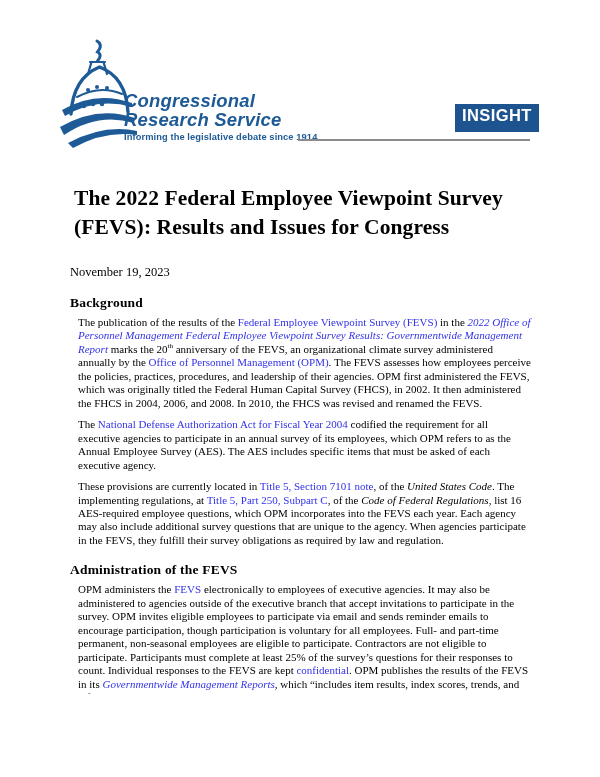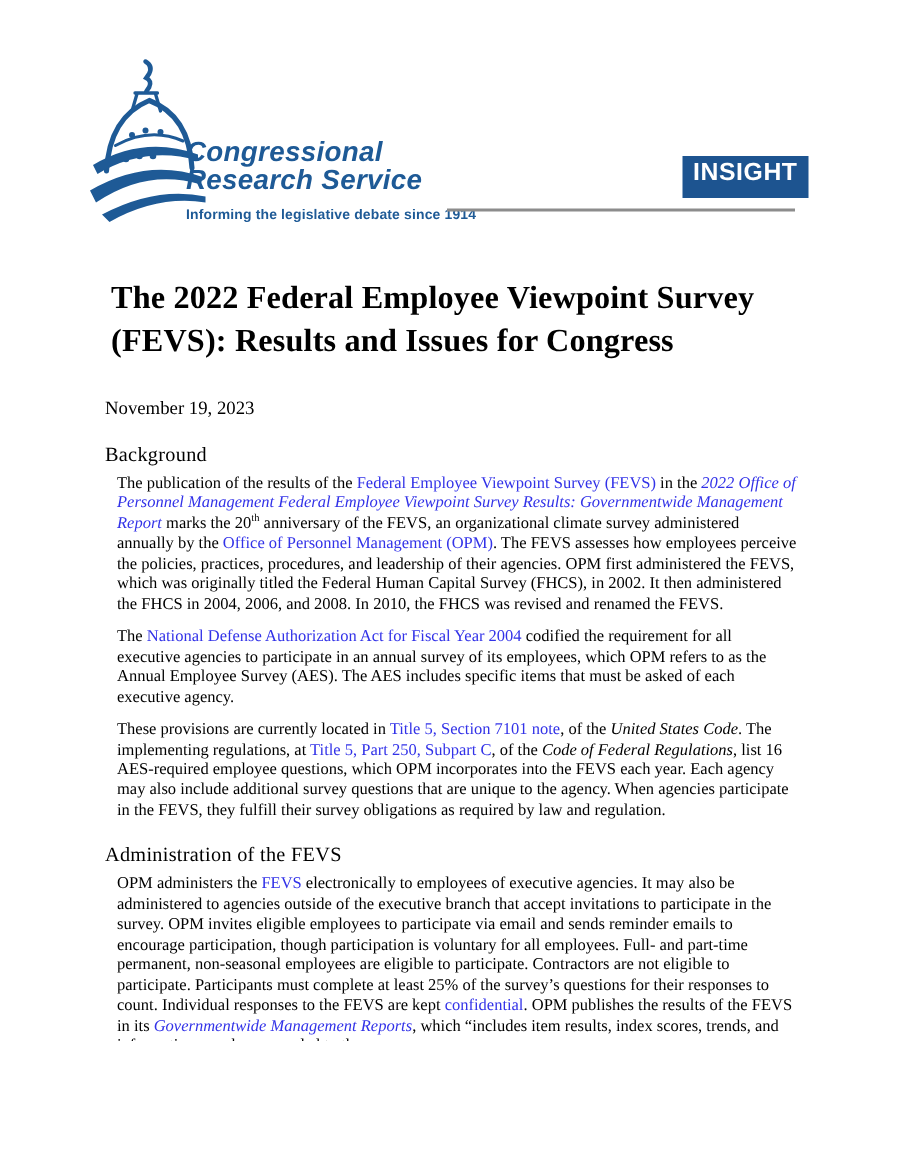--- a/index.html
+++ b/index.html
@@ -10,36 +10,36 @@
   }
   
   .dome { position:absolute; left:60px; top:38px; }
   .logo-text { position:absolute; left:124px; top:92px; color:#1e5a96; }
   .org-name {
     font-family:"Liberation Sans", sans-serif; font-weight:bold; font-style:italic;
     font-size:18.5px; line-height:1.02; letter-spacing:0.2px; white-space:pre-line;
   }
   .tagline {
     font-family:"Liberation Sans", sans-serif; font-weight:bold;
-    font-size:9.3px; margin-top:8px; letter-spacing:0.1px;
+    font-size:9.3px; margin-top:2px; letter-spacing:0.1px;
   }
   .header-rule { position:absolute; left:298px; top:139px; width:232px; height:2px; background:#8c8c8c; }
   .insight-badge {
     position:absolute; left:455px; top:104px; background:#1d5490; color:#fff;
     font-family:"Liberation Sans", sans-serif; font-weight:bold; font-size:16.5px;
     padding:2px 7px 7px 7px; letter-spacing:0.4px;
   }
   
   .content { position:absolute; left:70px; width:462px; top:180px; }
   h1.title {
     margin:4px; font-size:21.5px; line-height:1.37; font-weight:bold; letter-spacing:0.1px;
   }
   .date { margin-top:22px; font-size:12.5px; }
   .doc-body { margin-top:6px; }
-  .doc-body h2 { font-size:13.5px; margin:15px 0 5px 0; font-weight:normal; letter-spacing:0.2px; }
+  .doc-body h2 { font-size:13.5px; margin:15px 0 5px 0; font-weight:bold; letter-spacing:0.2px; }
   .doc-body p { font-size:11px; line-height:1.225; margin:0 0 8px 8px; }
   .doc-body a { color:#3232e8; text-decoration:none; cursor:pointer; }
   .doc-body .it { font-style:italic; }
   .doc-body sup { font-size:7px; line-height:0; }
   
   .footer-attrib { text-align:right; margin-top:13px; font-size:11px; line-height:1.55; }
   .footer-attrib .org { font-weight:bold; font-size:11.3px; }
   .footer-brand {
     position:absolute; left:73px; right:70px; top:714px;
     font-family:"Liberation Sans", sans-serif; font-size:8.6px; color:#1e5a96; line-height:1.32;

